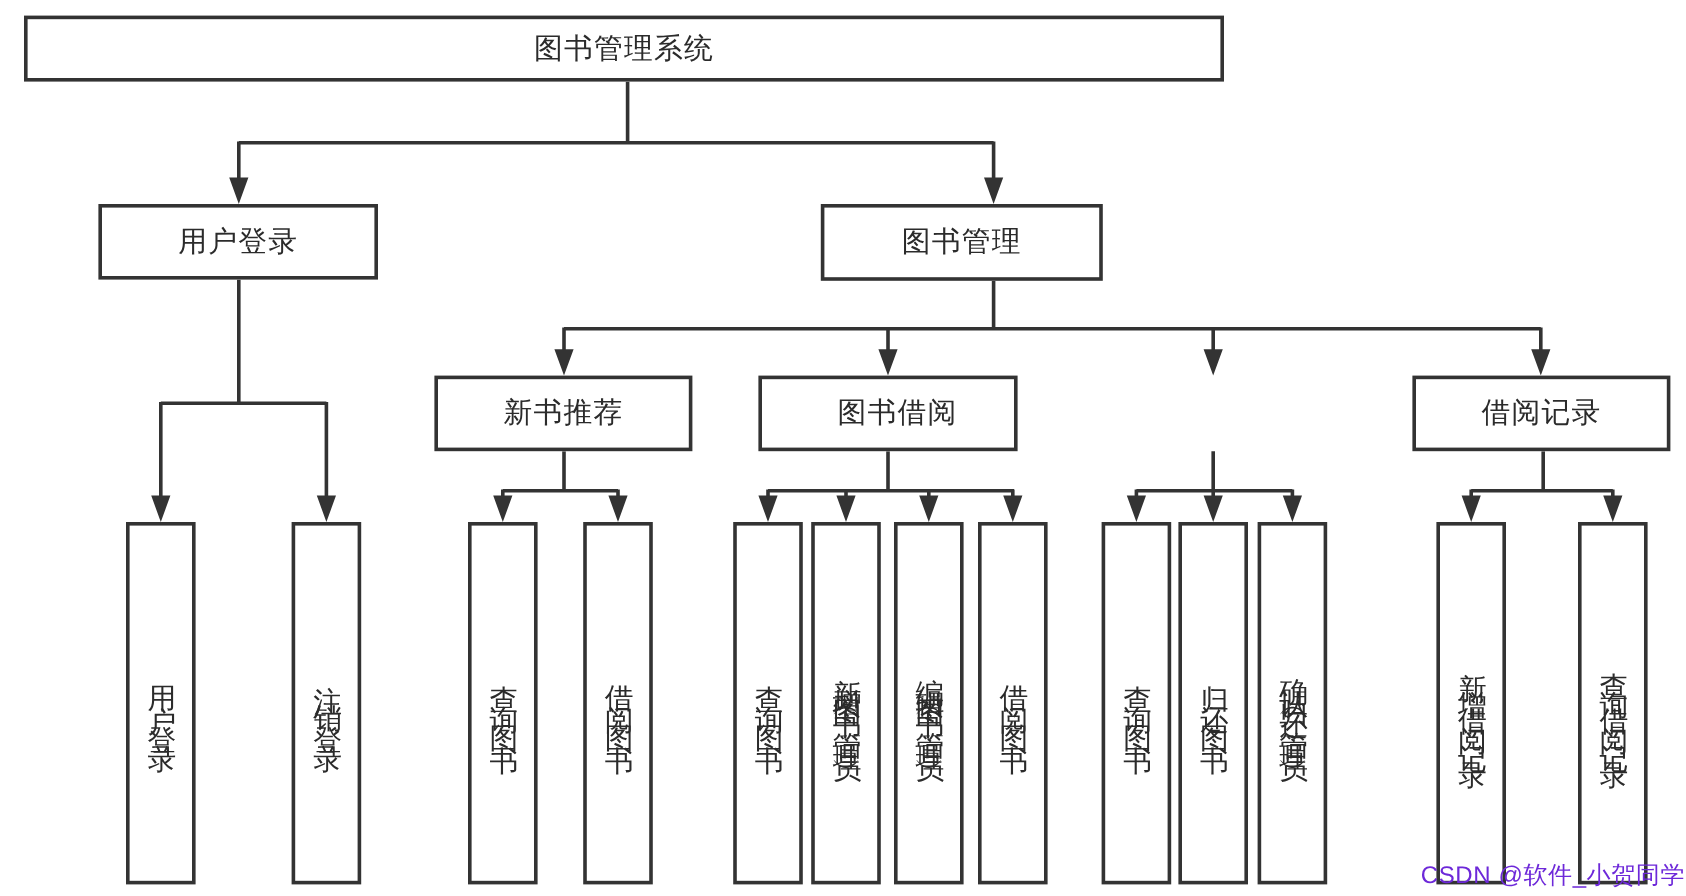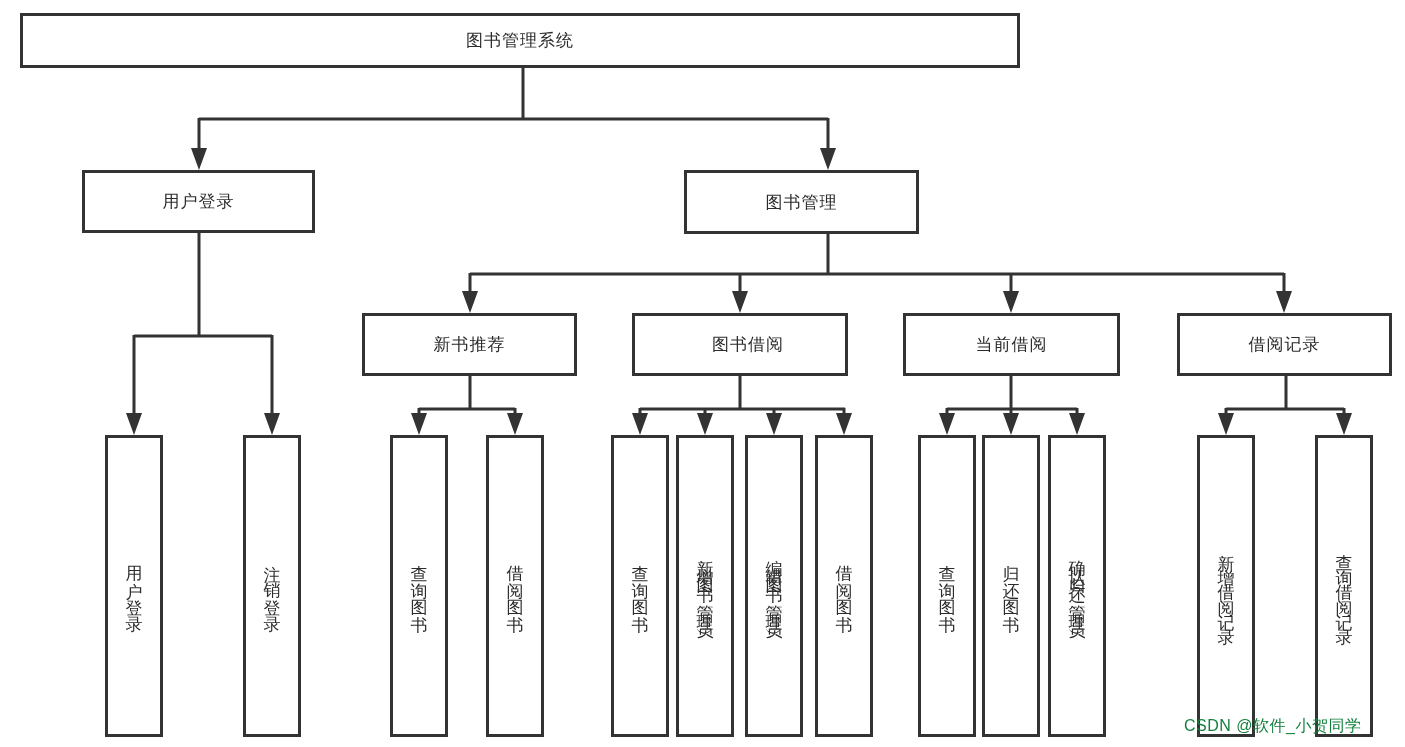--- a/index.html
+++ b/index.html
@@ -19,38 +19,38 @@
   }
   .box {
     position: absolute;
     box-sizing: border-box;
     border: 3px solid #333333;
     background: #ffffff;
     display: flex;
     align-items: center;
     justify-content: center;
     color: #2b2b2b;
-    font-size: 17px;
+    font-size: 24px;
     line-height: 1;
     letter-spacing: 1px;
     white-space: nowrap;
   }
   .leaf {
     writing-mode: vertical-rl;
     text-orientation: mixed;
   }
   .leaf.v4 { letter-spacing: 17px; }
   .leaf.v6 { letter-spacing: 15px; }
   .leaf.v9 { letter-spacing: 9px; }
   .watermark {
     position: absolute;
     left: 1184px;
     top: 716px;
-    font-size: 16px;
-    color: #15803d;
+    font-size: 20px;
+    color: #6d28d9;
     letter-spacing: 0.5px;
     z-index: 5;
     white-space: nowrap;
   }
 </style>
 </head>
 <body>
 
 <div class="canvas">
 
@@ -119,23 +119,20 @@
   <div class="box" style="left:684px; top:170px; width:235px; height:64px;">
     <span>图书管理</span>
   </div>
 
   <div class="box" style="left:362px; top:313px; width:215px; height:63px;text-align:right;">
     <span>新书推荐</span>
   </div>
   <div class="box" style="left:632px; top:313px; width:216px; height:63px;padding-left:16px;">
     <span>图书借阅</span>
   </div>
-  <div class="box" style="left:903px; top:313px; width:217px; height:63px;">
-    <span>当前借阅</span>
-  </div>
   <div class="box" style="left:1177px; top:313px; width:215px; height:63px;">
     <span>借阅记录</span>
   </div>
 
   <div class="box leaf v4" style="left:105px; top:435px; width:58px; height:302px;">
     <span>用户登录</span>
   </div>
   <div class="box leaf v4" style="left:243px; top:435px; width:58px; height:302px;">
     <span>注销登录</span>
   </div>

